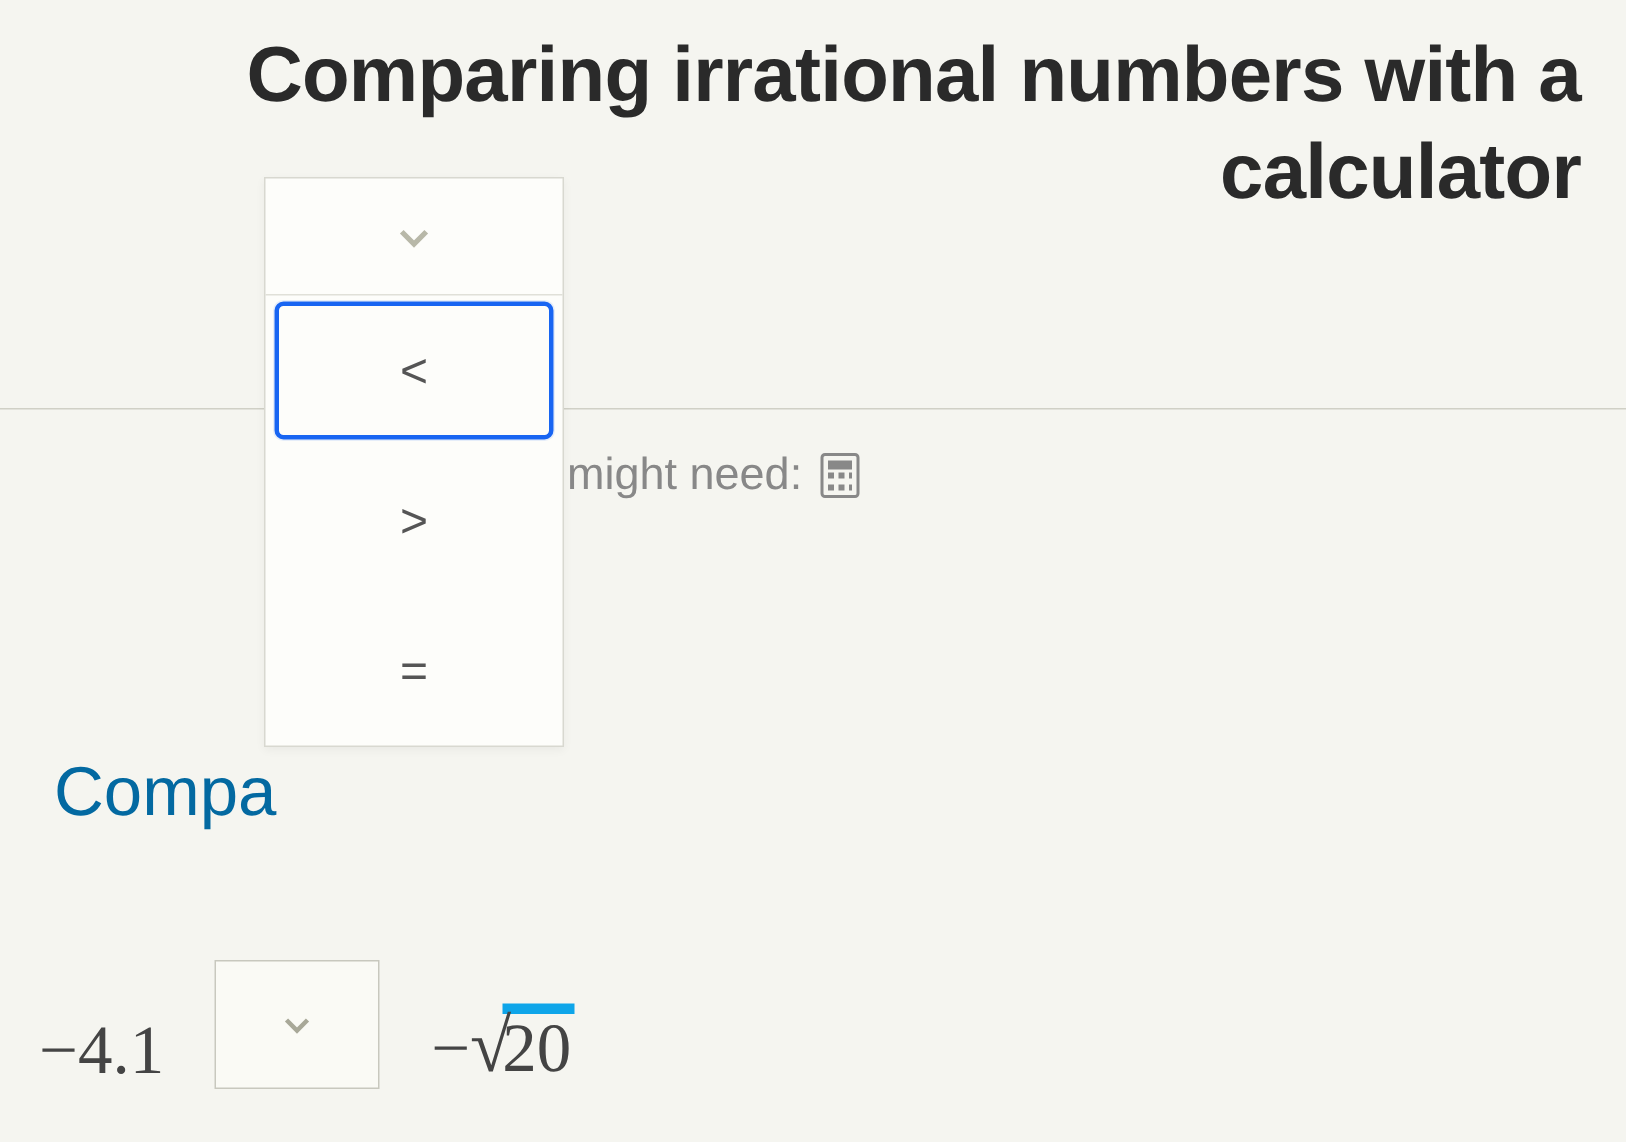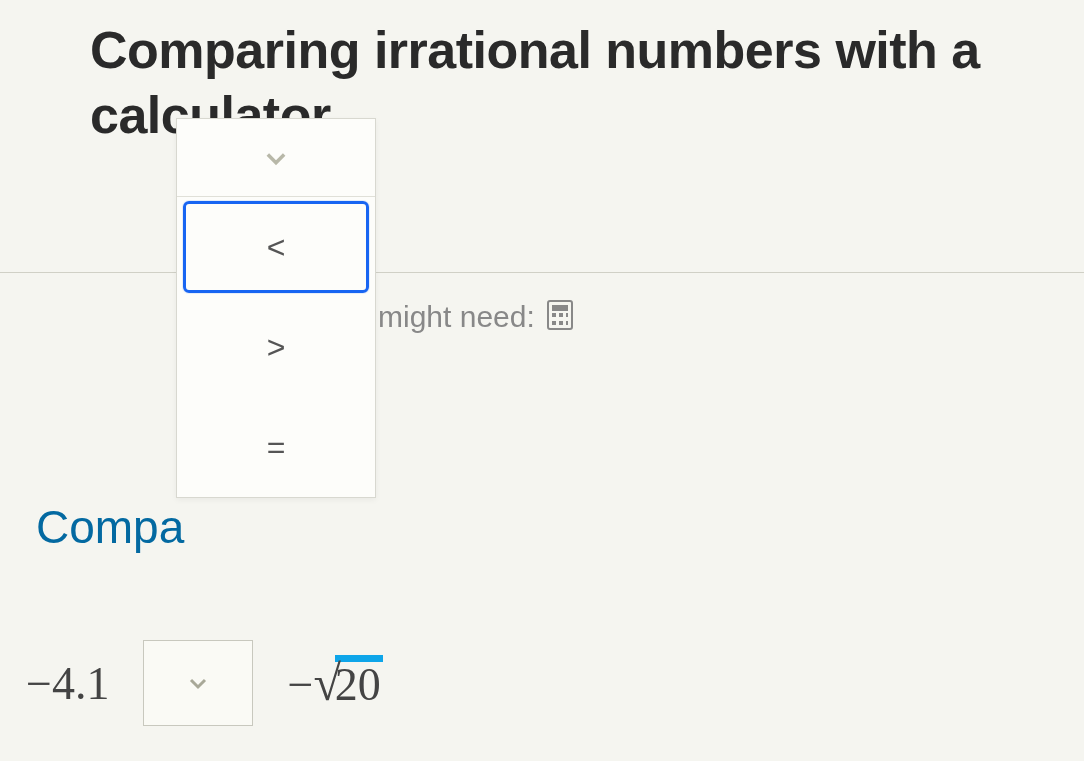--- a/index.html
+++ b/index.html
@@ -13,21 +13,21 @@
       background: #f5f5f0;
       font-family: -apple-system, BlinkMacSystemFont, "Segoe UI", Arial, sans-serif;
       color: #333;
       position: relative;
       overflow: hidden;
     }
     .page-title {
       font-size: 52px;
       font-weight: 700;
       color: #2a2a2a;
-      text-align: left;
+      text-align: right;
       padding: 18px 30px 0 90px;
       line-height: 1.25;
       letter-spacing: -0.5px;
     }
     .dropdown-panel {
       position: absolute;
       left: 176px;
       top: 118px;
       width: 200px;
       background: #fdfdfa;
@@ -64,21 +64,21 @@
       border-radius: 6px;
       margin: 4px 6px;
       height: 92px;
       box-shadow: 0 0 0 1px rgba(24,101,242,0.1);
     }
     .hint-row {
       position: absolute;
       left: 378px;
       top: 300px;
       display: flex;
-      align-items: flex-start;
+      align-items: center;
       gap: 12px;
       color: #888;
       font-size: 30px;
     }
     .calc-icon {
       width: 26px;
       height: 30px;
       border: 2px solid #888;
       border-radius: 3px;
       display: inline-block;
@@ -117,21 +117,21 @@
       top: 500px;
       font-size: 46px;
       font-weight: 400;
       color: #0369a1;
     }
     .expression-row {
       position: absolute;
       left: 26px;
       top: 640px;
       display: flex;
-      align-items: center;
+      align-items: flex-end;
       gap: 34px;
     }
     .expr-value {
       font-size: 46px;
       color: #444;
       font-family: "Times New Roman", serif;
     }
     .expr-selector {
       width: 110px;
       height: 86px;

